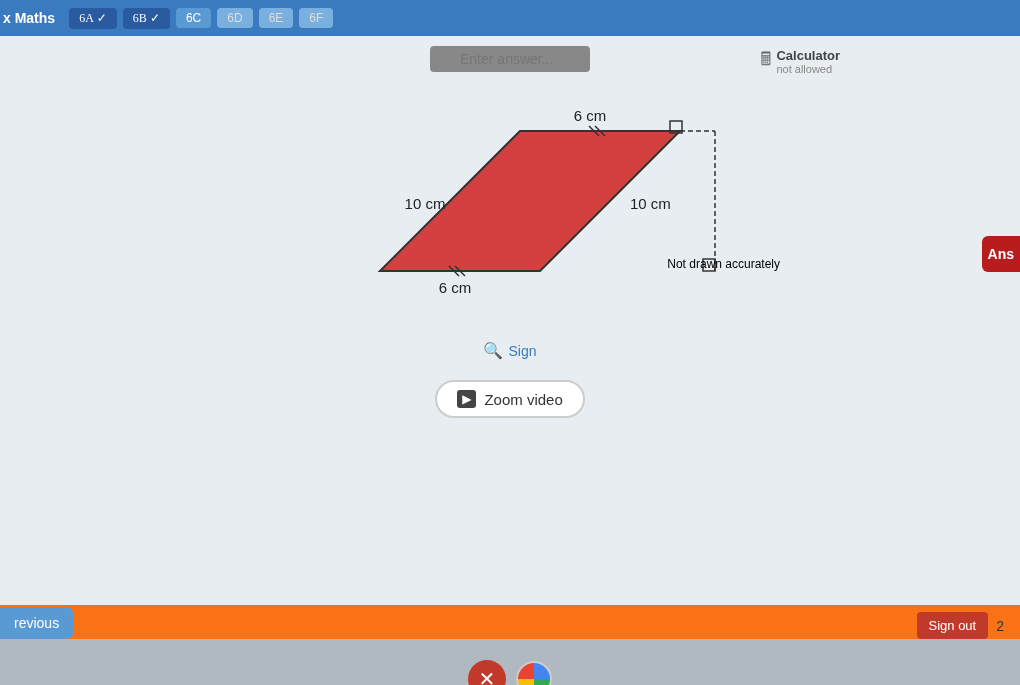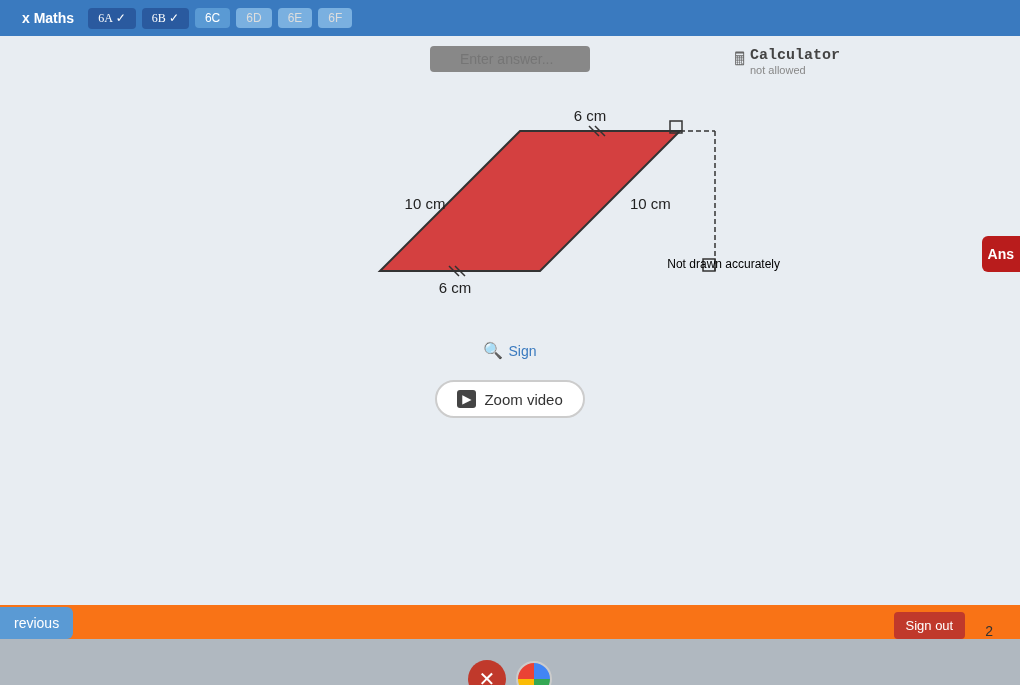--- a/index.html
+++ b/index.html
@@ -10,21 +10,21 @@
       font-family: Arial, sans-serif;
       background: #c8d0d8;
     }
 
     
     .top-bar {
       background: #3a7abf;
       height: 36px;
       display: flex;
       align-items: center;
-      padding: 0 22px;
+      padding: 0 3px;
       gap: 6px;
     }
     .top-bar-title {
       color: white;
       font-size: 14px;
       font-weight: bold;
       margin-right: 8px;
     }
     .tab-btn {
       background: #5a9ad4;
@@ -180,25 +180,25 @@
       border: none;
       border-radius: 0 6px 6px 0;
       padding: 8px 14px;
       font-size: 14px;
       cursor: pointer;
     }
 
     
     .sign-out-area {
       position: absolute;
-      right: 27px;
+      right: 16px;
       bottom: 0;
       display: flex;
-      align-items: flex-end;
-      gap: 20px;
+      align-items: center;
+      gap: 8px;
     }
     .sign-out-btn {
       background: #c0392b;
       color: white;
       border: none;
       border-radius: 4px;
       padding: 6px 12px;
       font-size: 13px;
       cursor: pointer;
     }
@@ -282,21 +282,21 @@
 
 <div class="main-area">
 
   <div class="input-area" style="top:10px;">
     <input class="answer-input" type="text" placeholder="Enter answer..." style="width: 160px;">
   </div>
 
   <div class="calculator-badge">
     <span class="calc-icon">🖩</span>
     <div>
-      <div style="font-weight:bold;font-size:15px;font-family:Liberation Mono, monospace;">Calculator</div>
+      <div style="font-weight:bold;font-size:13px;">Calculator</div>
       <div style="font-size:11px;color:#888;">not allowed</div>
     </div>
   </div>
 
 
   <div class="diagram-container">
     <svg class="diagram-svg" viewBox="0 0 420 240">
 
       <polygon points="80,200 220,60 380,60 240,200" fill="#d44040" stroke="#333" stroke-width="2"></polygon>
 

